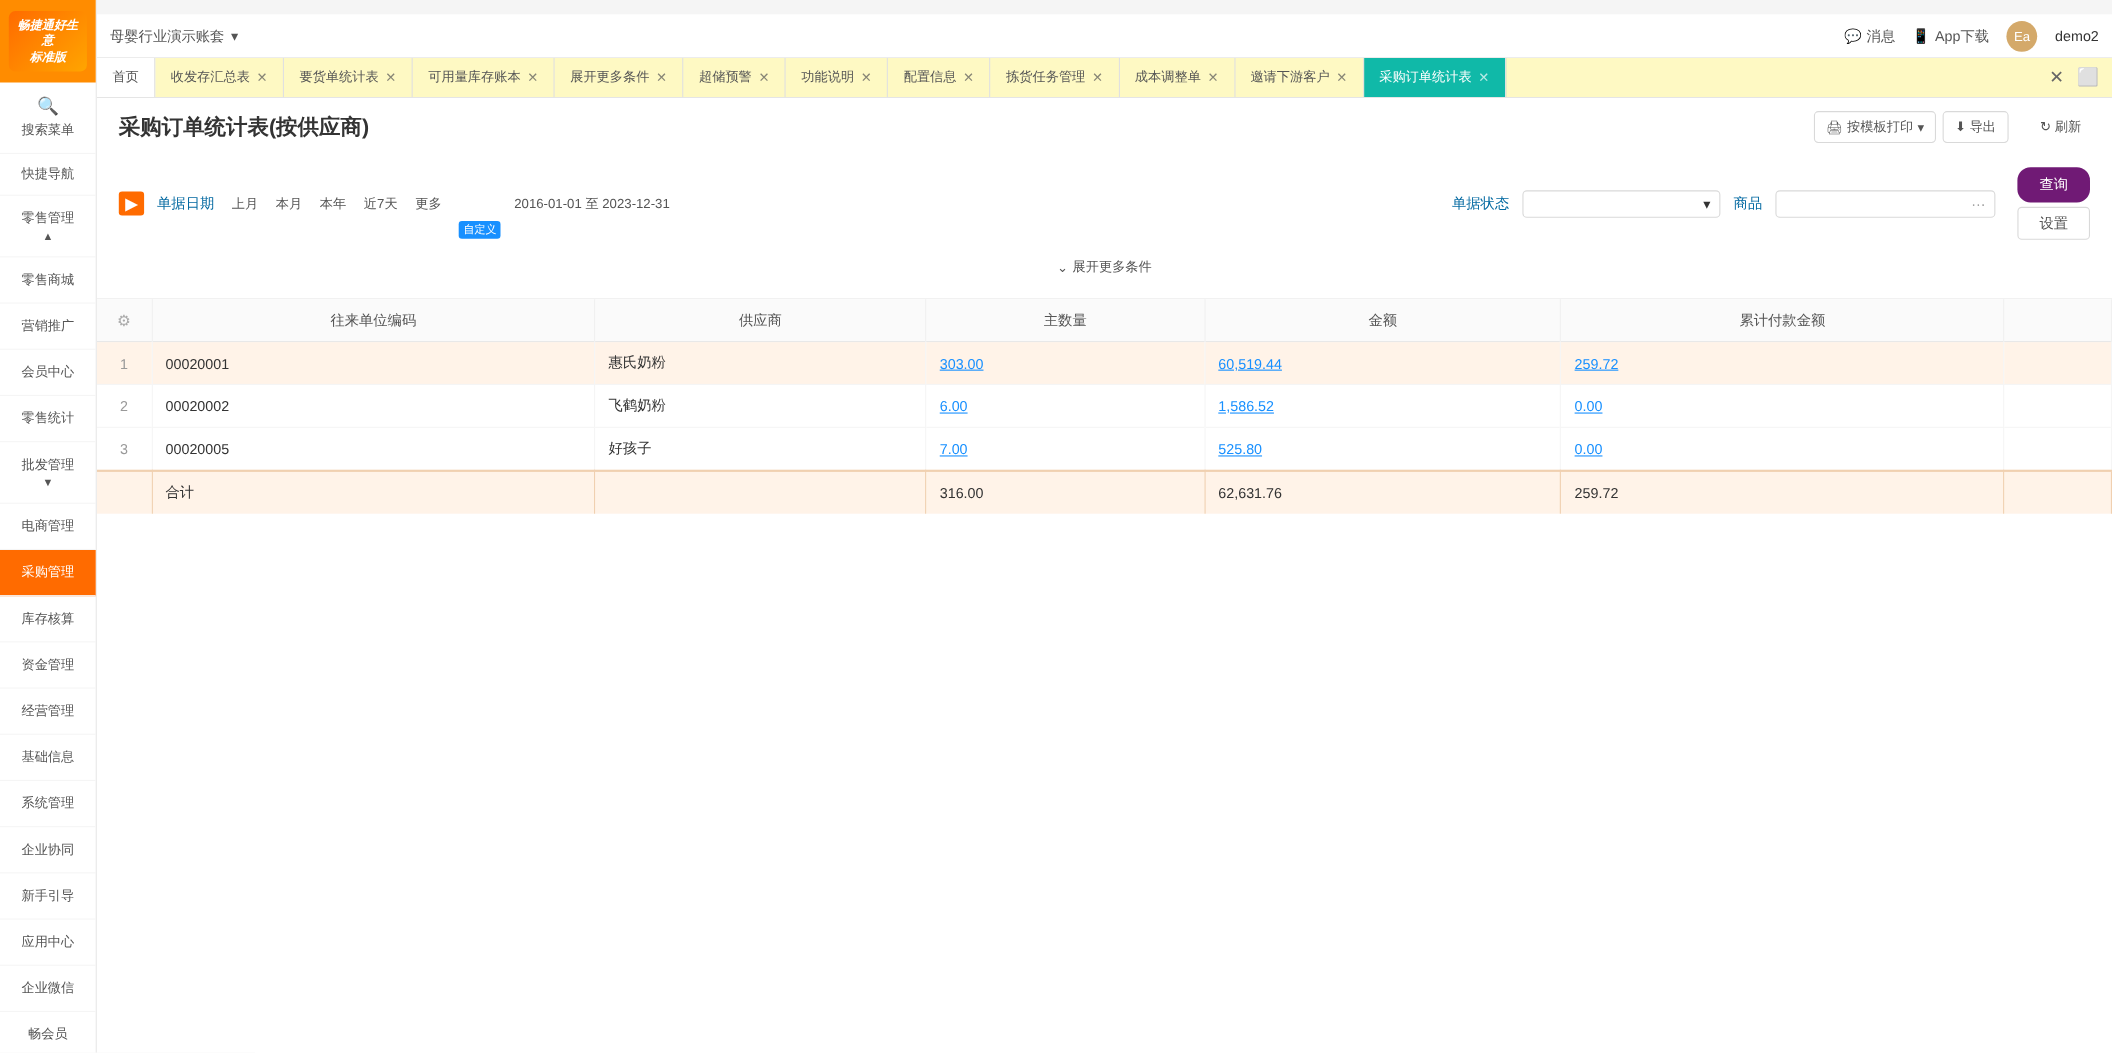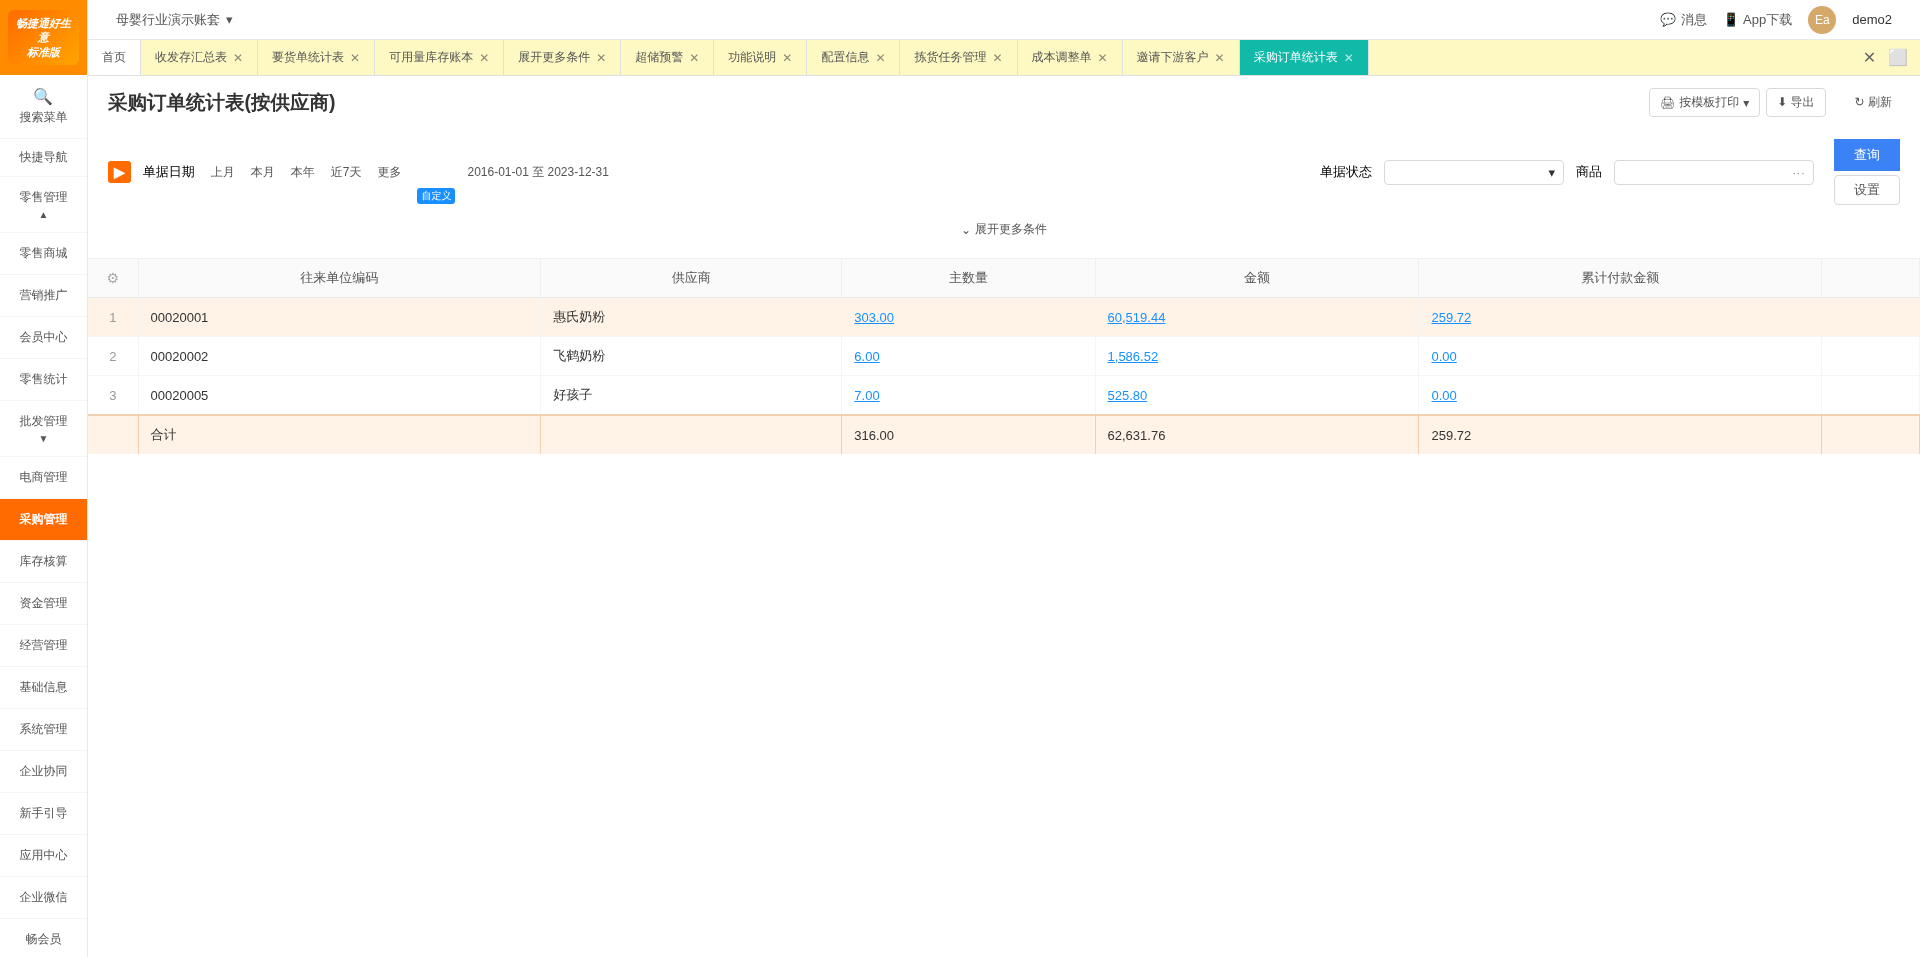--- a/index.html
+++ b/index.html
@@ -4,29 +4,29 @@
   <style>
     * { box-sizing: border-box; margin: 0; padding: 0; }
     body { font-family: 'Microsoft YaHei', Arial, sans-serif; font-size: 13px; background: #f5f5f5; color: #333; display: flex; height: 957px; overflow: hidden; }
 
     
     .sidebar { width: 88px; background: #fff; border-right: 1px solid #e8e8e8; display: flex; flex-direction: column; height: 100%; z-index: 10; flex-shrink: 0; }
     .sidebar-logo { background: #ff8c00; padding: 10px 8px; text-align: center; cursor: pointer; font-style: italic; }
     .logo-box { background: linear-gradient(135deg, #ff6b00, #ffa500); border-radius: 6px; padding: 6px 4px; }
     .logo-text { color: #fff; font-size: 11px; font-weight: bold; line-height: 1.3; }
     .sidebar-item { padding: 12px 8px; text-align: center; cursor: pointer; color: #555; font-size: 12px; border-bottom: 1px solid #f5f5f5; display: flex; flex-direction: column; align-items: center; gap: 3px; }
-    .sidebar-item.active { background: #ff6b00; color: #fff; font-weight: bold; }
+    .sidebar-item.active { background: #ff6b00; color: #fff; }
     .sidebar-item .icon { font-size: 16px; }
     .sidebar-nav-item { padding: 10px 8px; text-align: center; cursor: pointer; color: #555; font-size: 12px; border-bottom: 1px solid #f5f5f5; }
 
     
     .main-area { flex: 1; display: flex; flex-direction: column; height: 100%; overflow: hidden; }
 
     
-    .topbar { background: #fff; border-bottom: 1px solid #e8e8e8; display: flex; align-items: center; padding: 0 28px; height: 40px; flex-shrink: 0; }
+    .topbar { background: #fff; border-bottom: 1px solid #e8e8e8; display: flex; align-items: center; padding: 0 12px; height: 40px; flex-shrink: 0; margin-top: 13px; }
     .topbar-dropdown { display: flex; align-items: center; gap: 6px; color: #555; font-size: 13px; cursor: pointer; flex: 1; }
     .topbar-actions { display: flex; align-items: center; gap: 16px; }
     .topbar-action { display: flex; align-items: center; gap: 4px; color: #555; font-size: 13px; cursor: pointer; }
     .user-avatar { width: 28px; height: 28px; border-radius: 50%; background: #d4a96a; display: flex; align-items: center; justify-content: center; color: #fff; font-size: 12px; cursor: pointer; }
 
     
     .tabbar { background: #fef9c3; border-bottom: 1px solid #e0e0e0; display: flex; align-items: center; height: 36px; overflow-x: auto; flex-shrink: 0; white-space: nowrap; }
     .tabbar::-webkit-scrollbar { height: 3px; }
     .tabbar::-webkit-scrollbar-thumb { background: #ccc; }
     .tab-item { display: inline-flex; align-items: center; padding: 0 14px; height: 36px; font-size: 12px; color: #555; cursor: pointer; border-right: 1px solid #e0e0e0; gap: 6px; white-space: nowrap; flex-shrink: 0; }
@@ -36,31 +36,31 @@
     .tabbar-end { display: flex; align-items: center; padding: 0 8px; gap: 4px; margin-left: auto; flex-shrink: 0; }
     .tabbar-end-btn { color: #666; cursor: pointer; font-size: 16px; padding: 0 4px; }
 
     
     .content { flex: 1; overflow-y: auto; background: #fff; }
 
     
     .filter-bar { background: #fff; padding: 12px 20px; border-bottom: 1px solid #f0f0f0; }
     .filter-row { display: flex; align-items: center; gap: 12px; margin-bottom: 8px; }
     .filter-toggle { background: #ff6b00; color: #fff; border: none; border-radius: 3px; padding: 3px 6px; cursor: pointer; font-size: 14px; font-weight: bold; }
-    .filter-label { color: #000000; font-size: 13px; flex-shrink: 0; }
+    .filter-label { color: #0369a1; font-size: 13px; flex-shrink: 0; }
     .filter-date-shortcuts { display: flex; gap: 8px; }
     .date-shortcut { color: #555; font-size: 12px; cursor: pointer; padding: 2px 4px; }
     .date-range { color: #555; font-size: 12px; }
     .custom-badge { background: #1890ff; color: #fff; font-size: 10px; border-radius: 3px; padding: 1px 4px; margin-top: 48px; }
     .filter-select { display: flex; align-items: center; border: 1px solid #d9d9d9; border-radius: 4px; padding: 4px 8px; min-width: 180px; background: #fff; cursor: pointer; gap: 8px; }
     .filter-input-box { display: flex; align-items: center; border: 1px solid #d9d9d9; border-radius: 4px; padding: 4px 8px; min-width: 200px; background: #fff; gap: 4px; }
     .filter-input-dots { color: #999; margin-left: auto; }
     .expand-more { display: flex; align-items: center; justify-content: center; gap: 4px; padding: 8px; color: #555; font-size: 12px; cursor: pointer; }
 
-    .btn-query { background: #3b82f6; color: #fff; border: none; border-radius: 0; padding: 7px 20px; cursor: pointer; font-size: 13px; }
+    .btn-query { background: #701a75; color: #fff; border: none; border-radius: 12px; padding: 7px 20px; cursor: pointer; font-size: 13px; }
     .btn-settings { background: #fff; color: #555; border: 1px solid #d9d9d9; border-radius: 4px; padding: 5px 14px; cursor: pointer; font-size: 13px; }
     .btn-print { background: #fff; color: #555; border: 1px solid #d9d9d9; border-radius: 4px; padding: 5px 10px; cursor: pointer; font-size: 12px; display: inline-flex; align-items: center; gap: 4px; }
     .btn-export { background: #fff; color: #555; border: 1px solid #d9d9d9; border-radius: 4px; padding: 5px 10px; cursor: pointer; font-size: 12px; }
     .btn-refresh { background: #fff; color: #555; border: none; padding: 5px 8px; cursor: pointer; font-size: 12px; margin-left: 15px; }
 
     
     .table-wrap { padding: 0; }
     table { width: 100%; border-collapse: collapse; }
     thead tr { background: #fafafa; border-bottom: 1px solid #e8e8e8; }
     thead th { padding: 10px 12px; text-align: center; font-weight: 500; color: #555; font-size: 13px; border-right: 1px solid #f0f0f0; }

